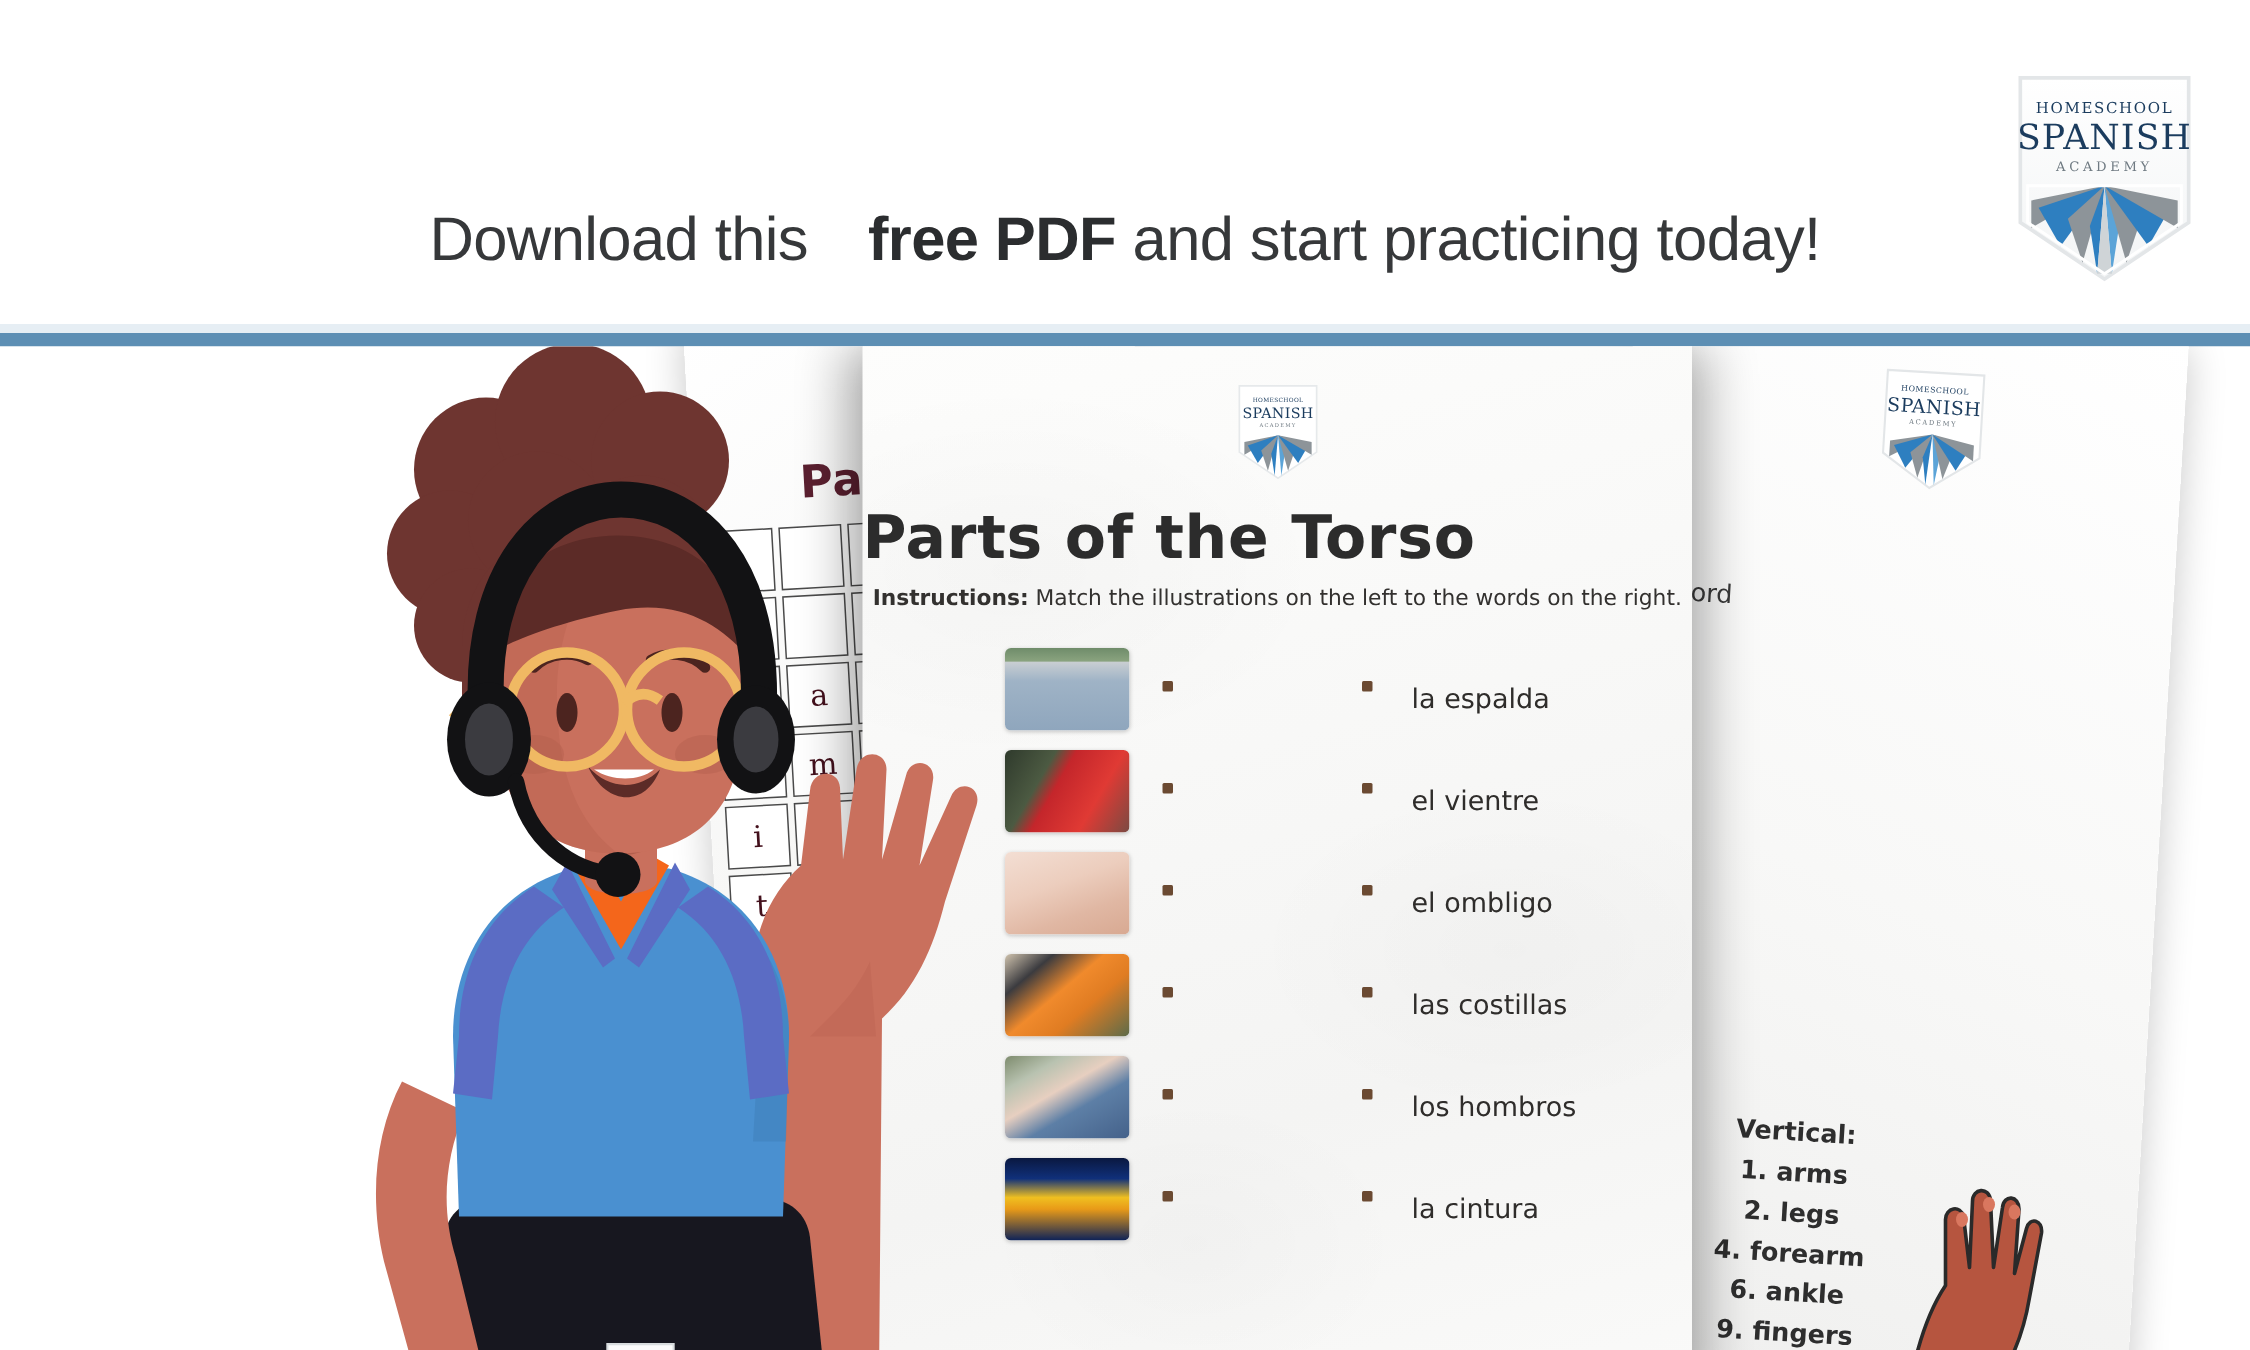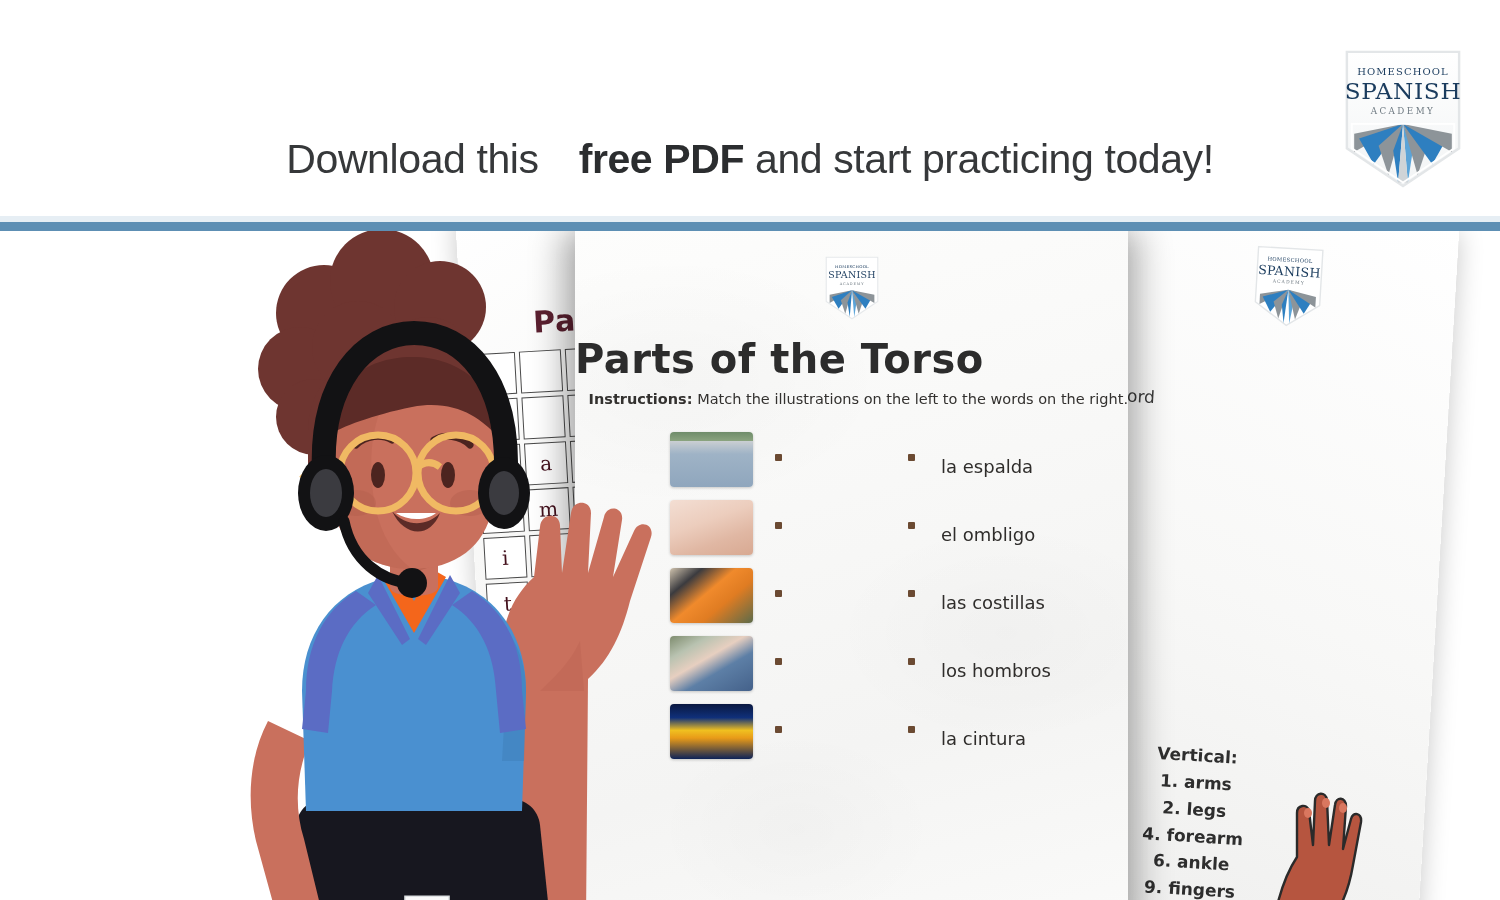--- a/index.html
+++ b/index.html
@@ -77,21 +77,21 @@
                   radial-gradient(ellipse 250px 160px at 78% 58%, rgba(0,0,0,.018), transparent 70%),
                   radial-gradient(ellipse 200px 140px at 40% 86%, rgba(0,0,0,.02), transparent 70%),
                   linear-gradient(165deg,#fdfdfc 0%,#f8f8f7 40%,#f4f4f3 70%,#fafaf9 100%);
                 box-shadow:-14px 4px 30px rgba(0,0,0,.28), 14px 4px 30px rgba(0,0,0,.24); }
 
   .main-logo { position:absolute; left:50%; top:28px; transform:translateX(-50%);
                width:56px; height:66px; }
   .main-title { position:absolute; left:0; top:109px; width:100%; 
                 font-size:40px; font-weight:bold; color:#2c2c2c; letter-spacing:.5px;
                 font-family:"DejaVu Sans", sans-serif; }
-  .main-instr { position:absolute; left:0; top:164px; width:100%; text-align:right;
+  .main-instr { position:absolute; left:0; top:164px; width:100%; text-align:center;
                 font-size:14.5px; color:#33312f; font-family:"DejaVu Sans", sans-serif; }
   .main-instr b { font-weight:bold; }
 
   .match-list { position:absolute; left:0; top:199px; width:100%; }
   .match-row { position:relative; height:68px; }
   .thumb { position:absolute; left:95px; top:6px; width:83px; height:55px; border-radius:4px;
            overflow:hidden; box-shadow:0 1px 3px rgba(0,0,0,.2); }
   .thumb > div { width:100%; height:100%; }
   .dot-l { position:absolute; left:200px; top:28px; width:7px; height:7px;
            background:#6b4a32; border-radius:1px; }
@@ -392,20 +392,28 @@
           <div class="match-row">
             <div class="thumb">
               <div style="background: linear-gradient(rgb(111, 140, 106) 0%, rgb(138, 163, 127) 16%, rgb(201, 206, 210) 17%, rgb(159, 179, 198) 40%, rgb(143, 166, 189) 100%);"></div>
             </div>
             <div class="dot-l"></div>
             <div class="dot-r"></div>
             <div class="word">la espalda</div>
           </div>
           <div class="match-row">
             <div class="thumb">
+              <div style="background: linear-gradient(120deg, rgb(47, 58, 44) 0%, rgb(76, 90, 66) 30%, rgb(196, 38, 43) 42%, rgb(224, 58, 52) 70%, rgb(122, 74, 66) 100%);"></div>
+            </div>
+            <div class="dot-l"></div>
+            <div class="dot-r"></div>
+            <div class="word">el vientre</div>
+          </div>
+          <div class="match-row">
+            <div class="thumb">
               <div style="background: linear-gradient(160deg, rgb(243, 222, 211) 0%, rgb(236, 205, 189) 40%, rgb(224, 183, 163) 70%, rgb(216, 169, 146) 100%);"></div>
             </div>
             <div class="dot-l"></div>
             <div class="dot-r"></div>
             <div class="word">el ombligo</div>
           </div>
           <div class="match-row">
             <div class="thumb">
               <div style="background: linear-gradient(140deg, rgb(207, 194, 173) 0%, rgb(59, 59, 63) 22%, rgb(240, 138, 44) 45%, rgb(224, 124, 34) 65%, rgb(92, 107, 74) 100%);"></div>
             </div>

